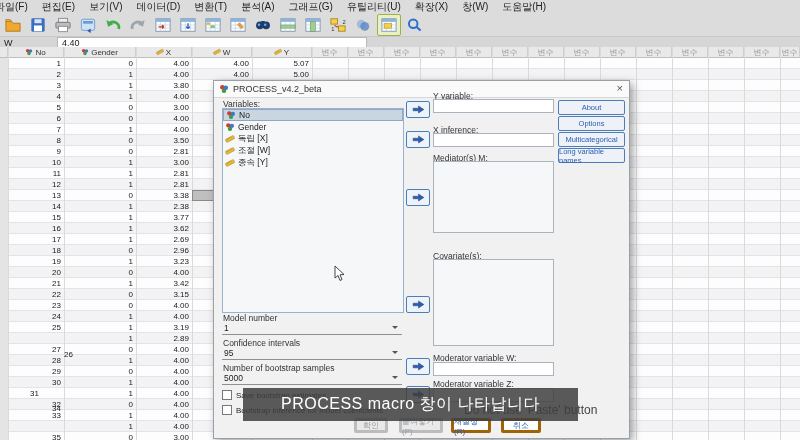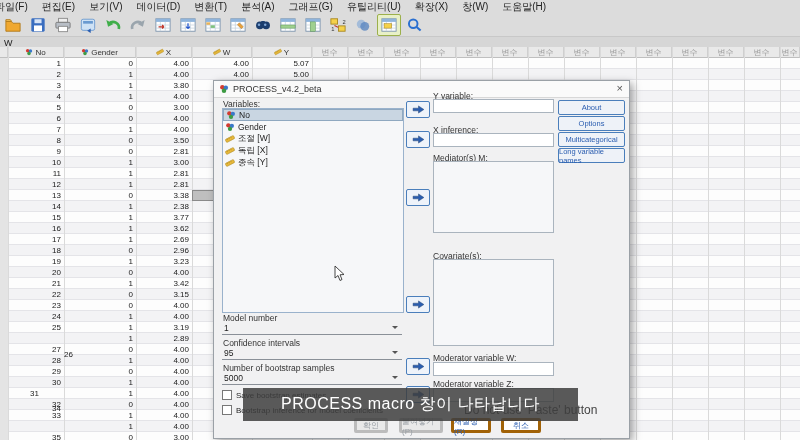--- a/index.html
+++ b/index.html
@@ -216,20 +216,21 @@
       <span class="tbtn">
         <svg viewBox="0 0 20 18">
           <circle cx="8" cy="7.5" r="4.8" fill="none" stroke="#2a6fd0" stroke-width="2.2"></circle>
           <path d="M11.8 11.2l4.5 4" stroke="#2a6fd0" stroke-width="2.4"></path>
         </svg>
       </span>
     </div>
 
   <div class="cellrefbar">
     <div class="cellref-cell">W</div>
+    <div class="cellref-value">4.40</div>
   </div>
 
   <div class="grid">
     <div class="grows"></div>
     <div class="hlines"></div>
     <div class="rowhdr"></div>
     <div id="gridlayer">
         <div class="ghead" style="left: 0px; width: 8px;"></div>
         <div class="ghead" style="left: 8px; width: 56px;">
           <svg viewBox="0 0 12 12">
@@ -449,30 +450,30 @@
           </svg>
           <span>Gender</span>
         </div>
         <div class="lb-item">
           <svg viewBox="0 0 12 12">
             <g transform="rotate(-28 6 6)">
               <rect x="0.5" y="4" width="11" height="4" rx="0.8" fill="#e8b93c" stroke="#a8861f" stroke-width="0.6"></rect>
               <path d="M3 4v2M5.5 4v2M8 4v2" stroke="#a8861f" stroke-width="0.6"></path>
             </g>
           </svg>
-          <span>조절 [W]</span>
+          <span>독립 [X]</span>
         </div>
         <div class="lb-item">
           <svg viewBox="0 0 12 12">
             <g transform="rotate(-28 6 6)">
               <rect x="0.5" y="4" width="11" height="4" rx="0.8" fill="#e8b93c" stroke="#a8861f" stroke-width="0.6"></rect>
               <path d="M3 4v2M5.5 4v2M8 4v2" stroke="#a8861f" stroke-width="0.6"></path>
             </g>
           </svg>
-          <span>독립 [X]</span>
+          <span>조절 [W]</span>
         </div>
         <div class="lb-item">
           <svg viewBox="0 0 12 12">
             <g transform="rotate(-28 6 6)">
               <rect x="0.5" y="4" width="11" height="4" rx="0.8" fill="#e8b93c" stroke="#a8861f" stroke-width="0.6"></rect>
               <path d="M3 4v2M5.5 4v2M8 4v2" stroke="#a8861f" stroke-width="0.6"></path>
             </g>
           </svg>
           <span>종속 [Y]</span>
         </div>

